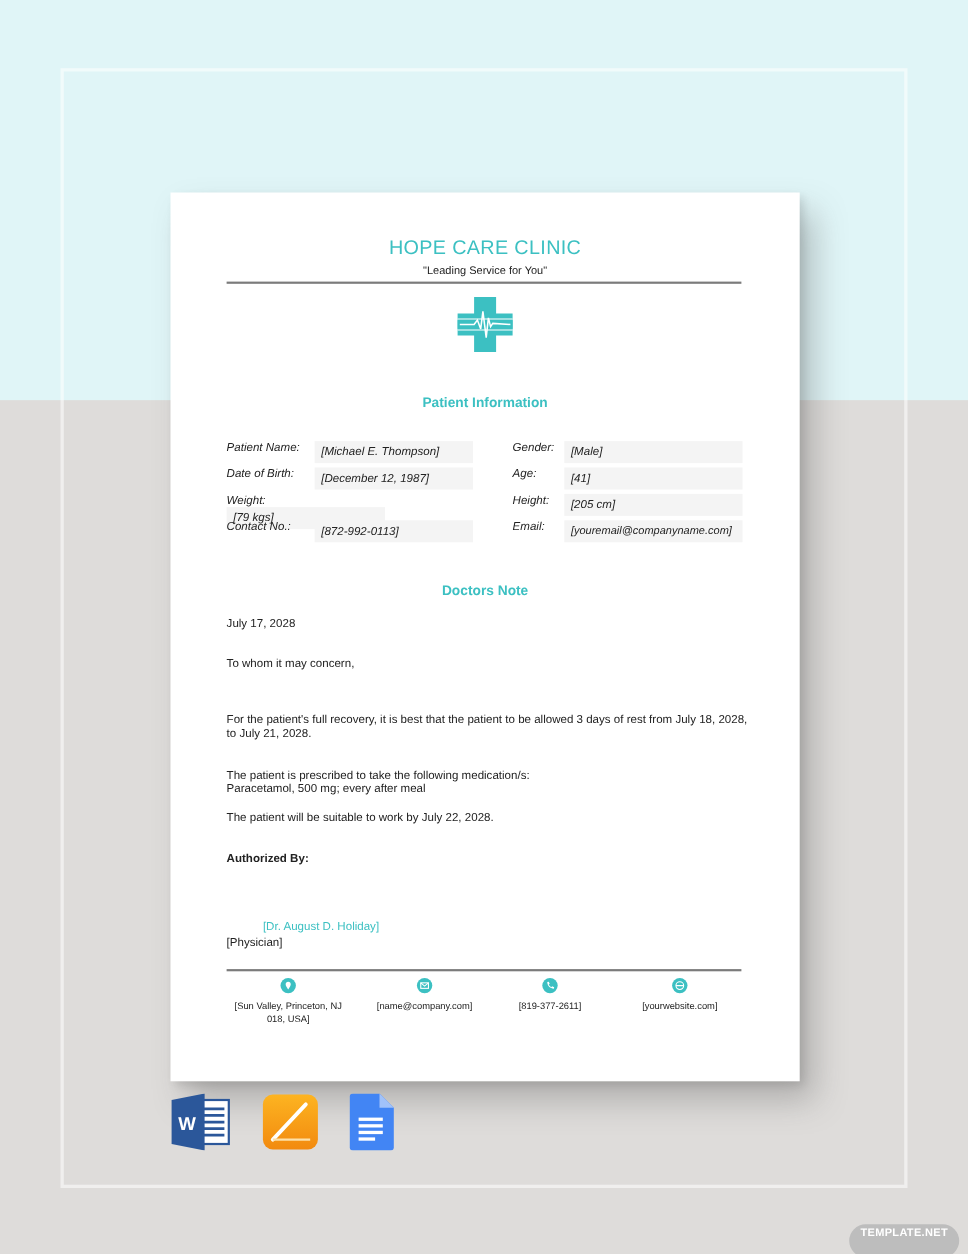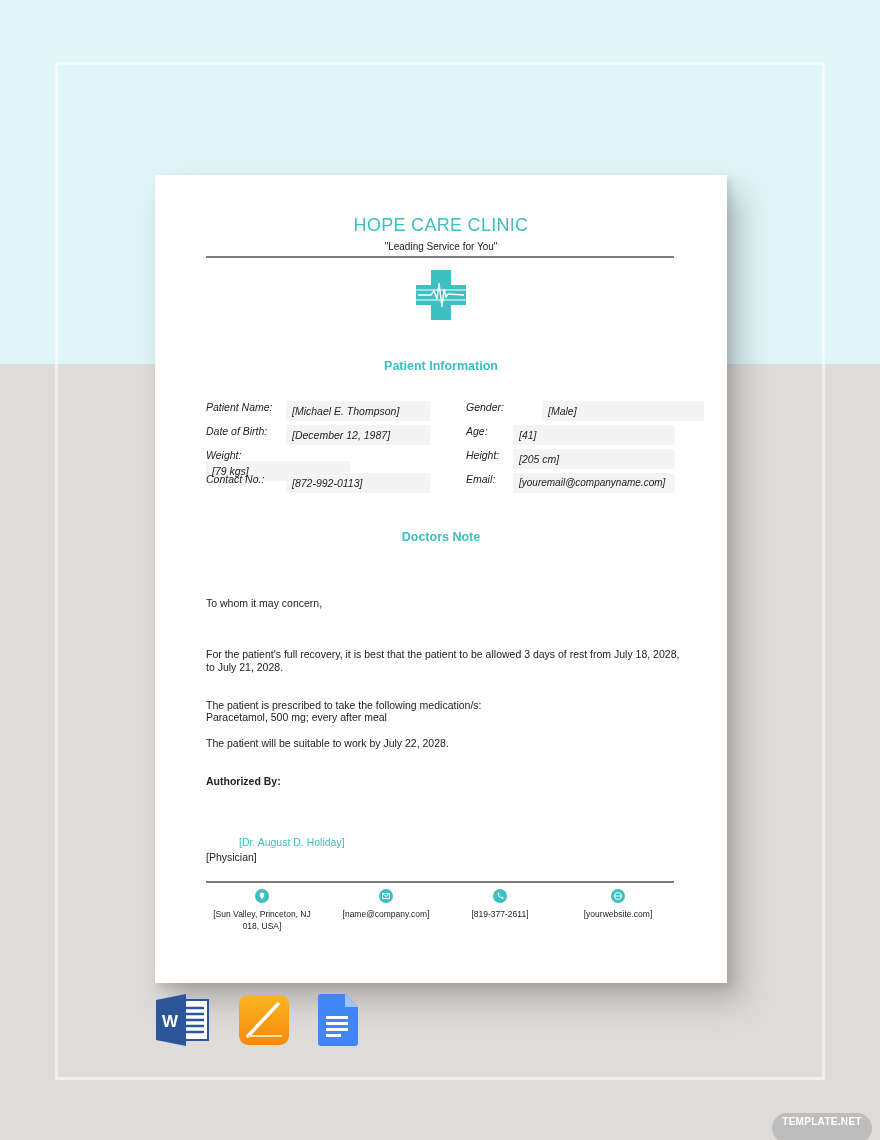--- a/index.html
+++ b/index.html
@@ -114,39 +114,40 @@
   </div>
   <div class="info-row" style="left:51px; top:274px;flex-direction:column;">
     <span class="info-label">Weight:</span>
     <span class="info-value" style="width:144px;">[79 kgs]</span>
   </div>
   <div class="info-row" style="left:51px; top:298px;">
     <span class="info-label">Contact No.:</span>
     <span class="info-value" style="width:144px;">[872-992-0113]</span>
   </div>
 
-  <div class="info-row" style="left:311px; top:226px;gap:29px;">
+  <div class="info-row" style="left:311px; top:226px;">
     <span class="info-label" style="width:47px;">Gender:</span>
     <span class="info-value" style="width:162px;">[Male]</span>
   </div>
   <div class="info-row" style="left:311px; top:250px;">
     <span class="info-label" style="width:47px;">Age:</span>
     <span class="info-value" style="width:162px;">[41]</span>
   </div>
   <div class="info-row" style="left:311px; top:274px;">
     <span class="info-label" style="width:47px;">Height:</span>
     <span class="info-value" style="width:162px;">[205 cm]</span>
   </div>
   <div class="info-row" style="left:311px; top:298px;">
     <span class="info-label" style="width:47px;">Email:</span>
     <span class="info-value" style="width:162px; font-size:10px;">[youremail@companyname.com]</span>
   </div>
 
   <div class="section-title" style="top:355px;">Doctors Note</div>
 
+  <div class="note-text" style="top:386px;">July 17, 2028</div>
   <div class="note-text" style="top:422px;">To whom it may concern,</div>
   <div class="note-text" style="top:473px; width:475px;">For the patient's full recovery, it is best that the patient to be allowed 3 days of rest from July 18, 2028, to July 21, 2028.</div>
   <div class="note-text" style="top:524px;">The patient is prescribed to take the following medication/s:</div>
   <div class="note-text" style="top:536px;">Paracetamol, 500 mg; every after meal</div>
   <div class="note-text" style="top:562px;">The patient will be suitable to work by July 22, 2028.</div>
 
   <div class="note-text bold" style="top:600px;">Authorized By:</div>
   <div class="note-text teal" style="top:661px;padding-left:33px;">[Dr. August D. Holiday]</div>
   <div class="note-text" style="top:676px;">[Physician]</div>
 

